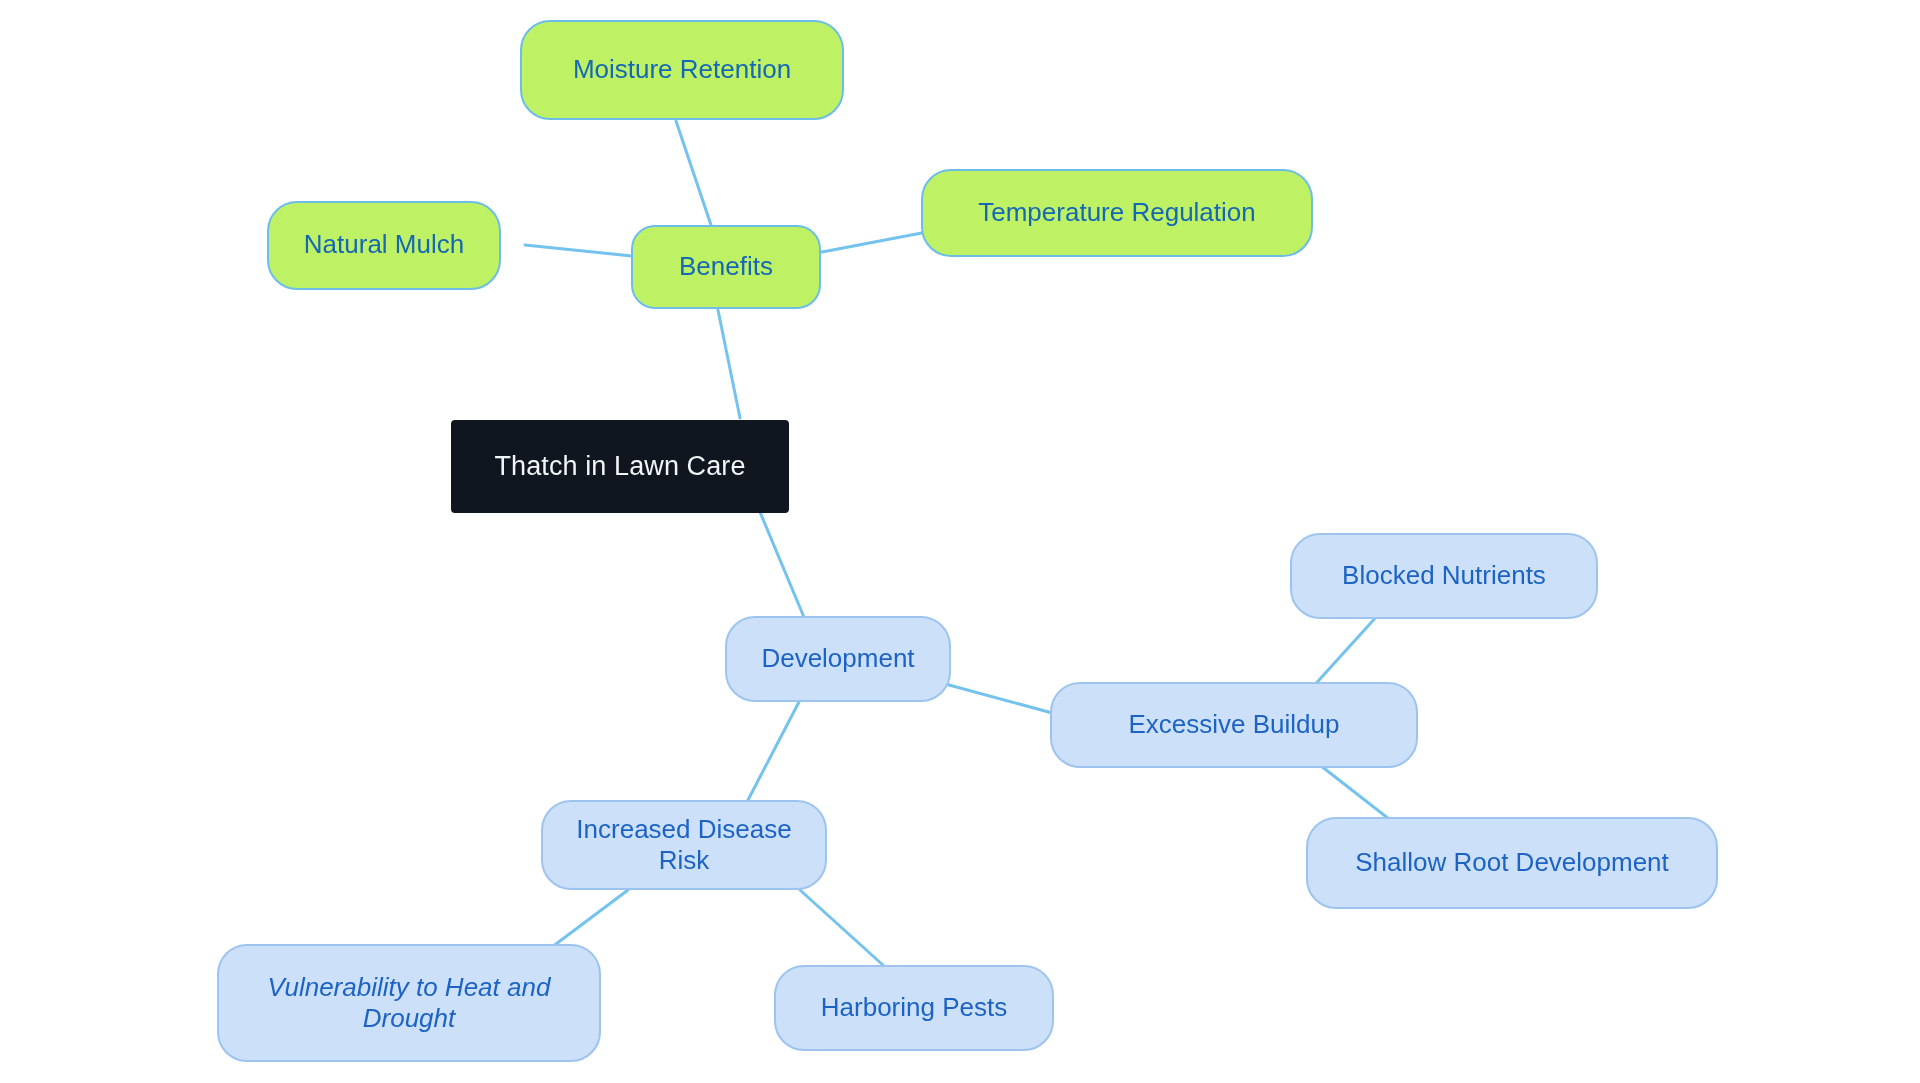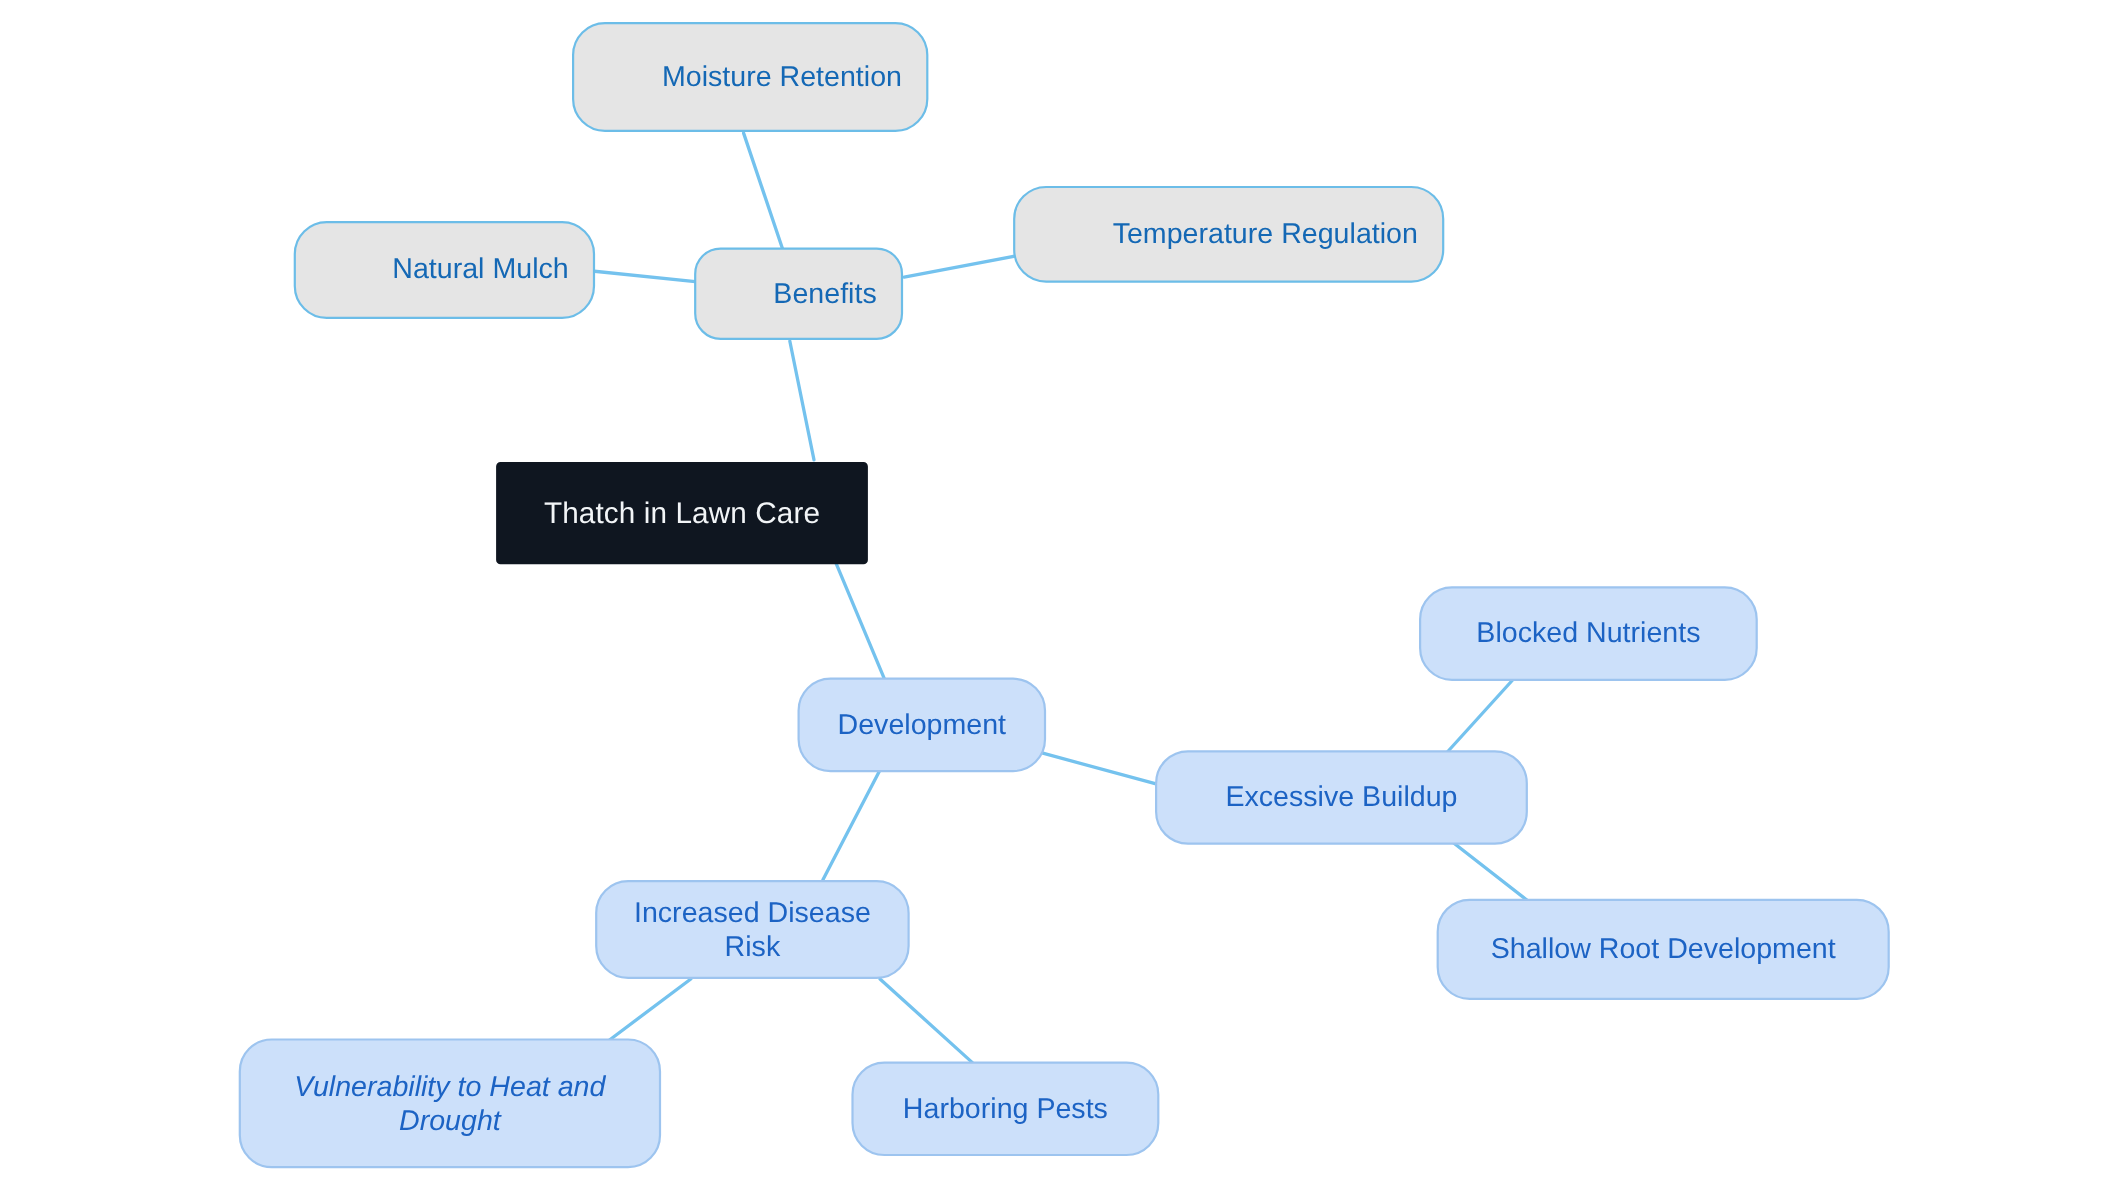--- a/index.html
+++ b/index.html
@@ -43,25 +43,24 @@
   }
   .node-root {
     background: #0f1620;
     border-color: #0f1620;
     color: #f2f5f7;
     font-size: 27px;
     border-radius: 4px;
     letter-spacing: 0.1px;
   }
   .node-benefits {
-    background: #e5e5e5;
+    background: #bef264;
     border-color: #6cbde8;
     color: #1468b5;
     font-size: 26px;
-    justify-content: flex-end;
   }
   .node-challenges {
     background: #cce0fa;
     border-color: #9dc4ef;
     color: #1c63c4;
     font-size: 26px;
   }
 </style>
 </head>
 <body>
@@ -87,33 +86,33 @@
   </div>
 
   <div class="node node-benefits" style="width: 190px; height: 84px; left: 631px; top: 225px; border-radius: 24px;">
     <span>Benefits</span>
   </div>
 
   <div class="node node-benefits" style="width: 324px; height: 100px; left: 520px; top: 20px;">
     <span>Moisture Retention</span>
   </div>
 
-  <div class="node node-benefits" style="width: 274px; height: 89px; left: 267px; top: 200.5px;">
+  <div class="node node-benefits" style="width: 234px; height: 89px; left: 267px; top: 200.5px;">
     <span>Natural Mulch</span>
   </div>
 
   <div class="node node-benefits" style="width: 392px; height: 88px; left: 921px; top: 169px;">
     <span>Temperature Regulation</span>
   </div>
 
   <div class="node node-challenges" style="width: 226px; height: 86px; left: 725px; top: 616px;">
     <span>Development</span>
   </div>
 
-  <div class="node node-challenges" style="width: 339px; height: 86px; left: 1050px; top: 682px;">
+  <div class="node node-challenges" style="width: 368px; height: 86px; left: 1050px; top: 682px;">
     <span>Excessive Buildup</span>
   </div>
 
   <div class="node node-challenges" style="width: 412px; height: 92px; left: 1306px; top: 817px;">
     <span>Shallow Root Development</span>
   </div>
 
   <div class="node node-challenges" style="width: 308px; height: 86px; left: 1290px; top: 533px;">
     <span>Blocked Nutrients</span>
   </div>

